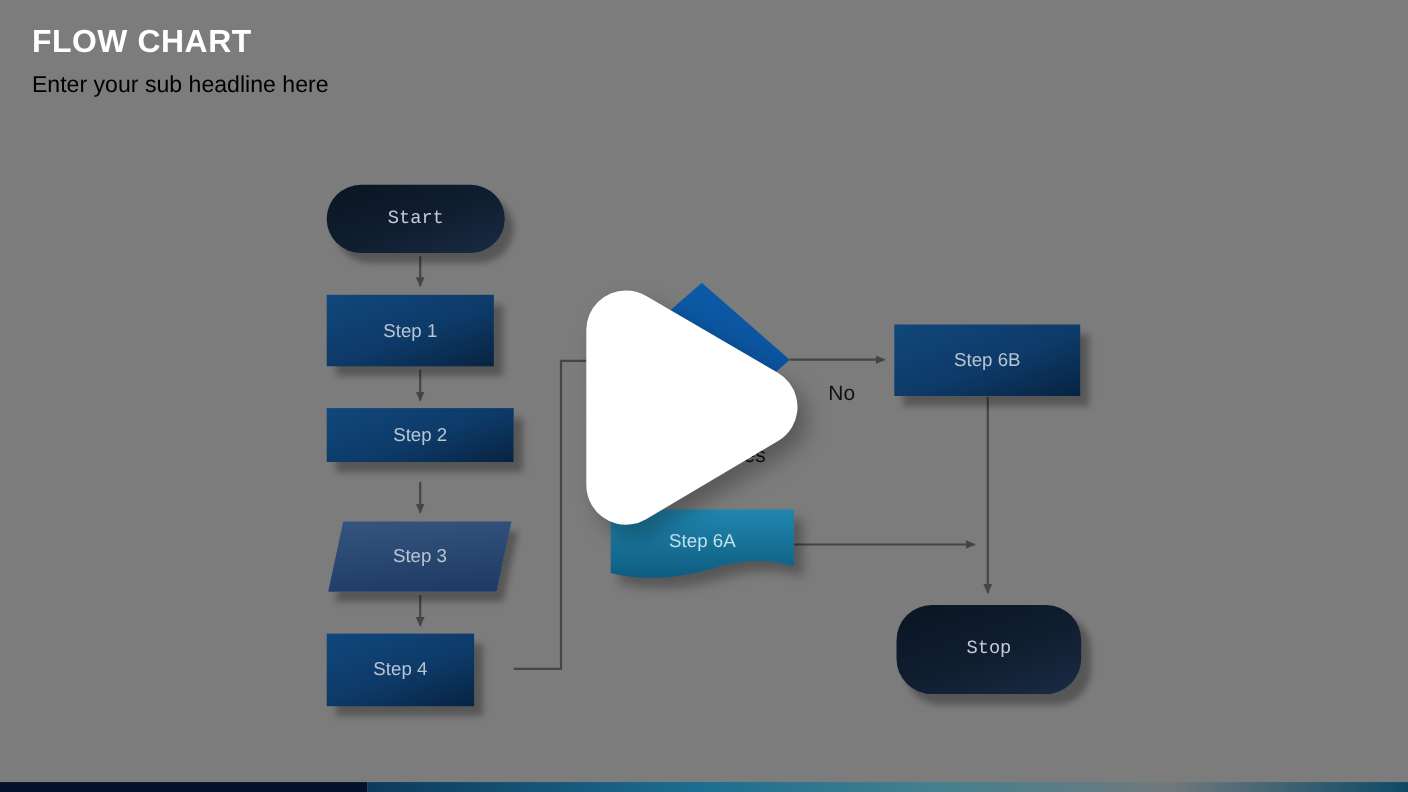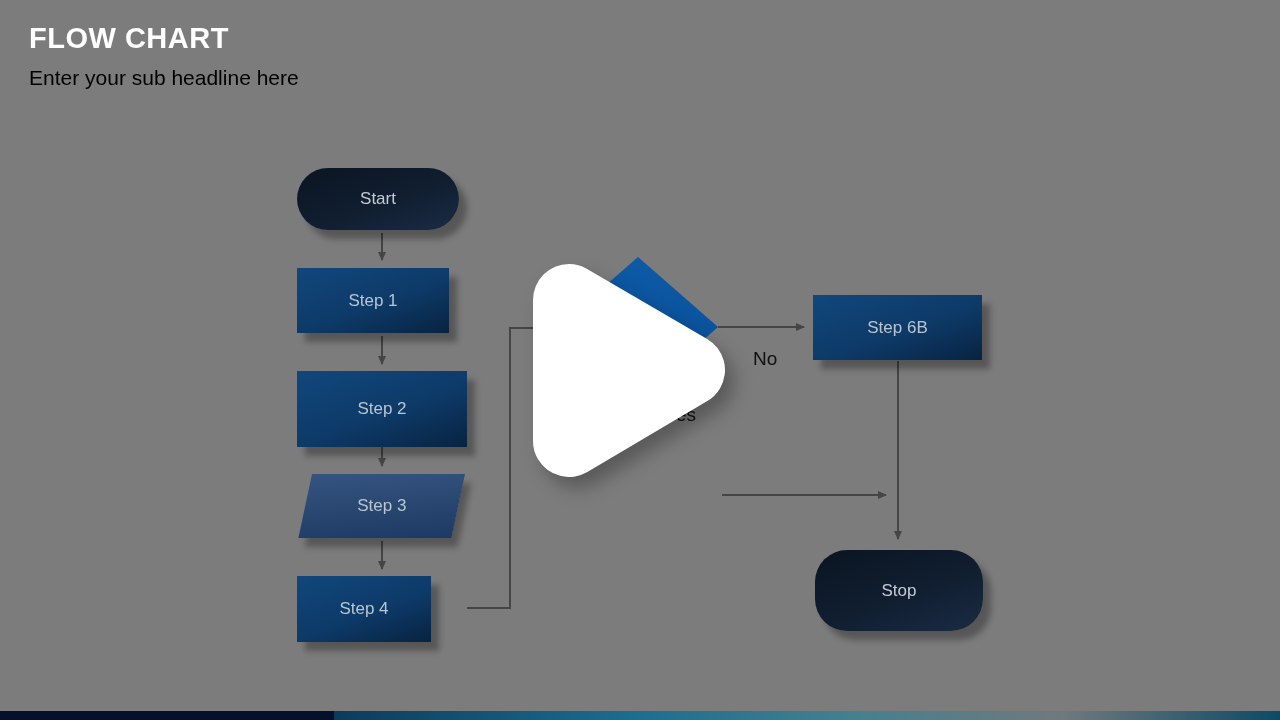--- a/index.html
+++ b/index.html
@@ -28,36 +28,37 @@
   }
   .rect{
     background:linear-gradient(160deg,#11477c 0%,#0d3a68 55%,#082341 100%);
     box-shadow:8px 9px 6px rgba(0,0,0,.30);
   }
   .pill{
     border-radius:32px;
     background:linear-gradient(160deg,#0b1522 0%,#101e30 55%,#1a2b44 100%);
     box-shadow:8px 9px 6px rgba(0,0,0,.30);
     color:#c3ccd6;
+    font-family:Liberation Mono, monospace;
   }
   .para{
     background:linear-gradient(175deg,#35547f 0%,#1c3a63 100%);
     transform:skewX(-12deg);transform-origin:top left;
     box-shadow:8px 9px 6px rgba(0,0,0,.30);
   }
   .para .label{transform:skewX(12deg);}
   .diamond{
     left:558px;top:257px;width:160px;height:140px;
     background:linear-gradient(180deg,#0d5aa6 0%,#0a4c95 100%);
     clip-path:polygon(50% 0,100% 50%,50% 100%,0 50%);
     filter:drop-shadow(7px 7px 4px rgba(0,0,0,.35));
   }
   .node-start{left:297px;top:168px;width:162px;height:62px;}
   .node-step1{left:297px;top:268px;width:152px;height:65px;}
-  .node-step2{left:297px;top:371px;width:170px;height:76px;}
+  .node-step2{left:297px;top:371px;width:170px;height:49px;}
   .node-step3{left:312px;top:474px;width:153px;height:64px;}
   .node-step4{left:297px;top:576px;width:134px;height:66px;}
   .node-step6b{left:813px;top:295px;width:169px;height:65px;}
   .node-stop{left:815px;top:550px;width:168px;height:81px;}
 
   .doc-wrap{position:absolute;left:555px;top:463px;width:167px;height:72px;z-index:3;}
   .doc-wrap svg{filter:drop-shadow(8px 9px 5px rgba(0,0,0,.30));}
   .doc-label{
     position:absolute;left:0;top:0;width:167px;height:57px;
     display:flex;align-items:center;justify-content:center;
@@ -141,20 +142,32 @@
   </div>
 
   <div class="node diamond">
     <span class="label">Step 5</span>
   </div>
 
   <div class="node rect node-step6b">
     <span class="label">Step 6B</span>
   </div>
 
+  <div class="doc-wrap">
+    <svg width="167" height="72" viewBox="0 0 167 72">
+      <defs>
+        <linearGradient id="docgrad" x1="0" y1="0" x2="0" y2="1">
+          <stop offset="0" stop-color="#2187b0"></stop>
+          <stop offset="1" stop-color="#0f5c80"></stop>
+        </linearGradient>
+      </defs>
+      <path d="M0,0 L167,0 L167,52 C140,44 118,46 92,54 C66,62 30,66 0,58 Z" fill="url(#docgrad)"></path>
+    </svg>
+    <div class="doc-label">Step 6A</div>
+  </div>
 
   <div class="node pill node-stop">
     <span class="label">Stop</span>
   </div>
 
   <div class="bar-left"></div>
   <div class="bar-right"></div>
 
   <button class="play-overlay" aria-label="Play video">
     <svg width="250" height="260" viewBox="0 0 250 260">

